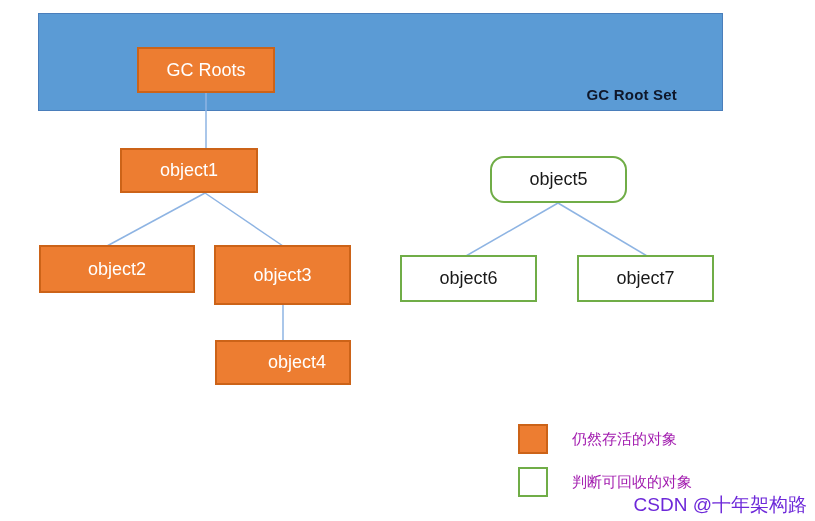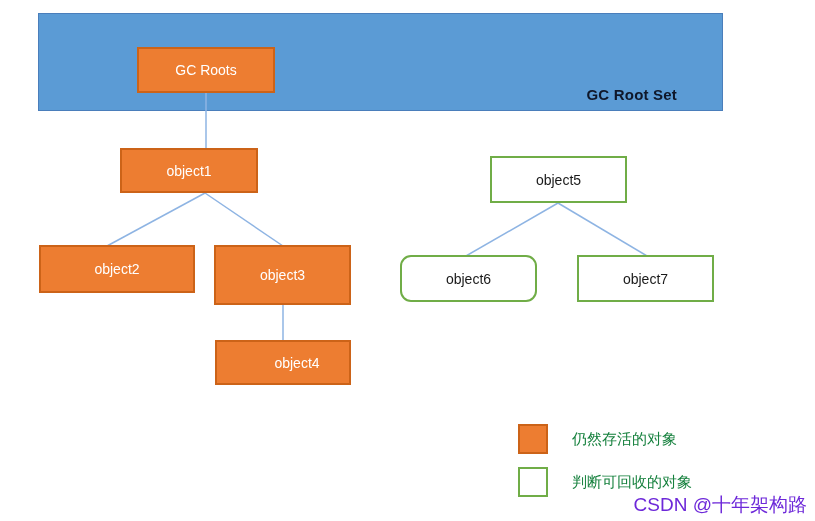--- a/index.html
+++ b/index.html
@@ -33,40 +33,40 @@
     font-size: 15px;
     font-weight: bold;
     letter-spacing: 0.2px;
   }
   .node {
     position: absolute;
     display: flex;
     align-items: center;
     justify-content: center;
     box-sizing: border-box;
-    font-size: 14px;
+    font-size: 18px;
     z-index: 2;
   }
   .node.alive {
     background: #ed7d31;
     border: 2px solid #cc6318;
     color: #ffffff;
   }
   .node.recyclable {
     background: #ffffff;
     border: 2px solid #70ad47;
     color: #1a1a1a;
   }
   .n-gcroots { left: 137px; top: 47px;  width: 138px; height: 46px; }
   .n-object1 { left: 120px; top: 148px; width: 138px; height: 45px; }
   .n-object2 { left: 39px;  top: 245px; width: 156px; height: 48px; }
   .n-object3 { left: 214px; top: 245px; width: 137px; height: 60px; }
   .n-object4 { left: 215px; top: 340px; width: 136px; height: 45px; padding-left: 28px; }
-  .n-object5 { left: 490px; top: 156px; width: 137px; height: 47px; }
-  .n-object6 { left: 400px; top: 255px; width: 137px; height: 47px; border-radius: 11px; }
+  .n-object5 { left: 490px; top: 156px; width: 137px; height: 47px; border-radius: 14px; }
+  .n-object6 { left: 400px; top: 255px; width: 137px; height: 47px; }
   .n-object7 { left: 577px; top: 255px; width: 137px; height: 47px; }
   .legend-row {
     position: absolute;
     left: 518px;
     display: flex;
     align-items: center;
     gap: 24px;
     height: 30px;
     z-index: 2;
   }
@@ -80,21 +80,21 @@
   .legend-swatch.alive {
     background: #ed7d31;
     border: 2px solid #cc6318;
   }
   .legend-swatch.recyclable {
     background: #ffffff;
     border: 2px solid #70ad47;
   }
   .legend-label {
     font-size: 15px;
-    color: #15803d;
+    color: #a21caf;
     white-space: nowrap;
   }
   .watermark {
     position: absolute;
     right: 8px; top: 492px;
     font-size: 19px;
     color: #6d28d9;
     white-space: nowrap;
     z-index: 2;
   }

